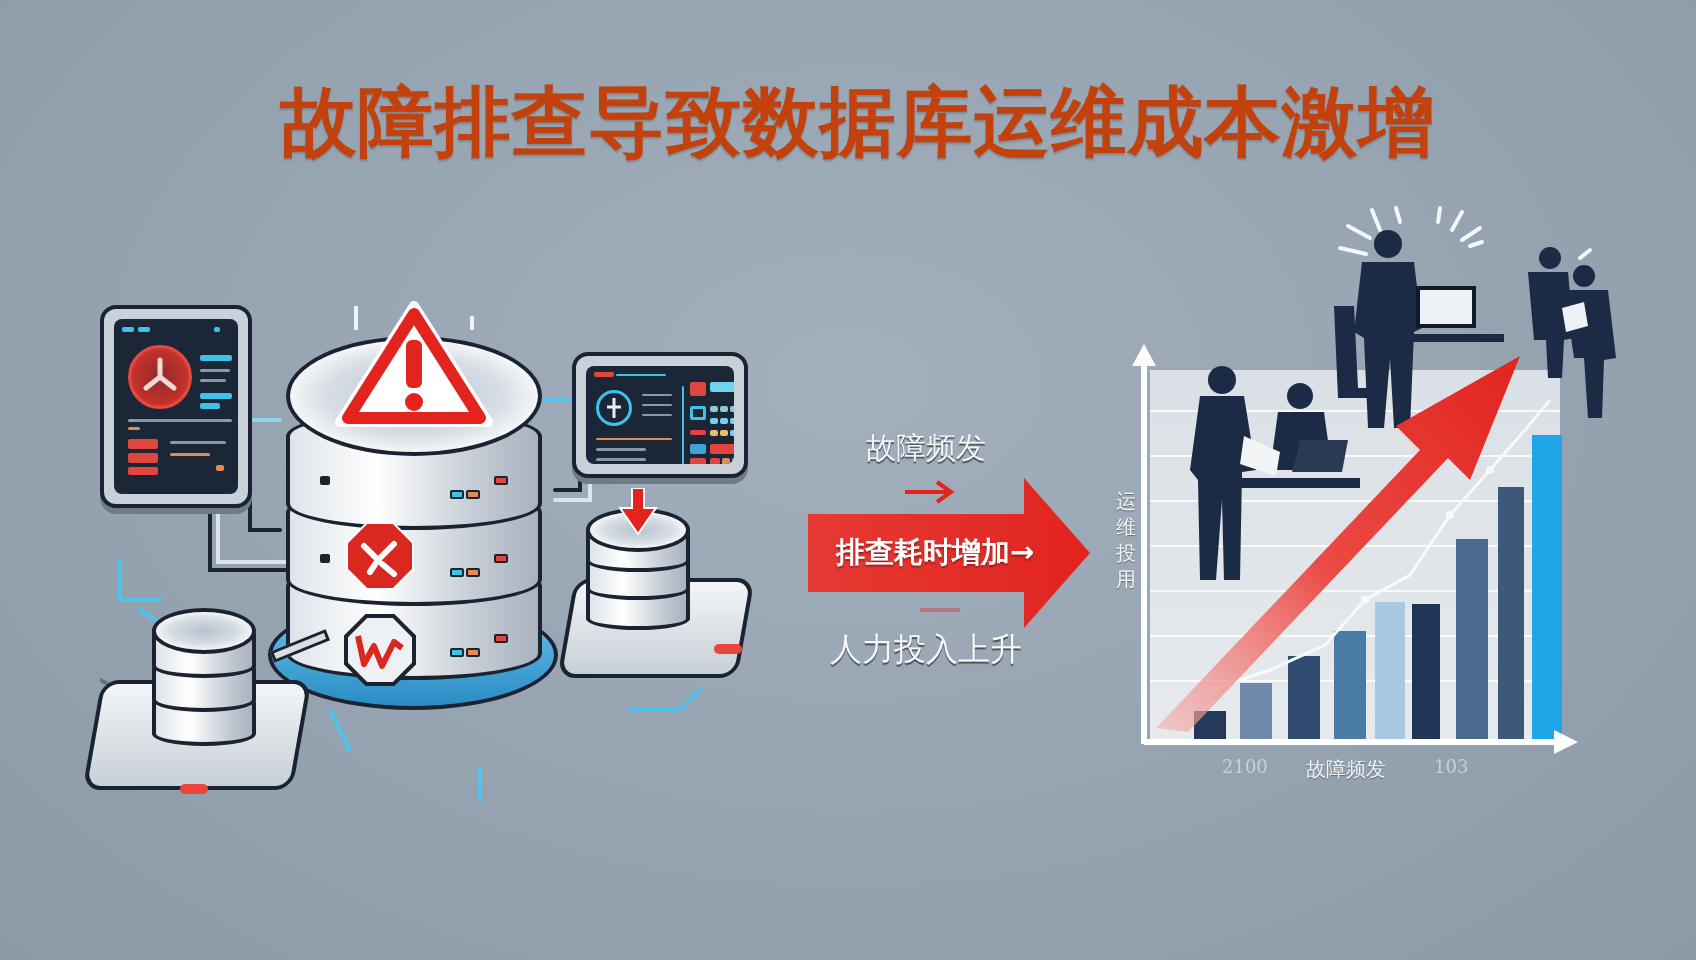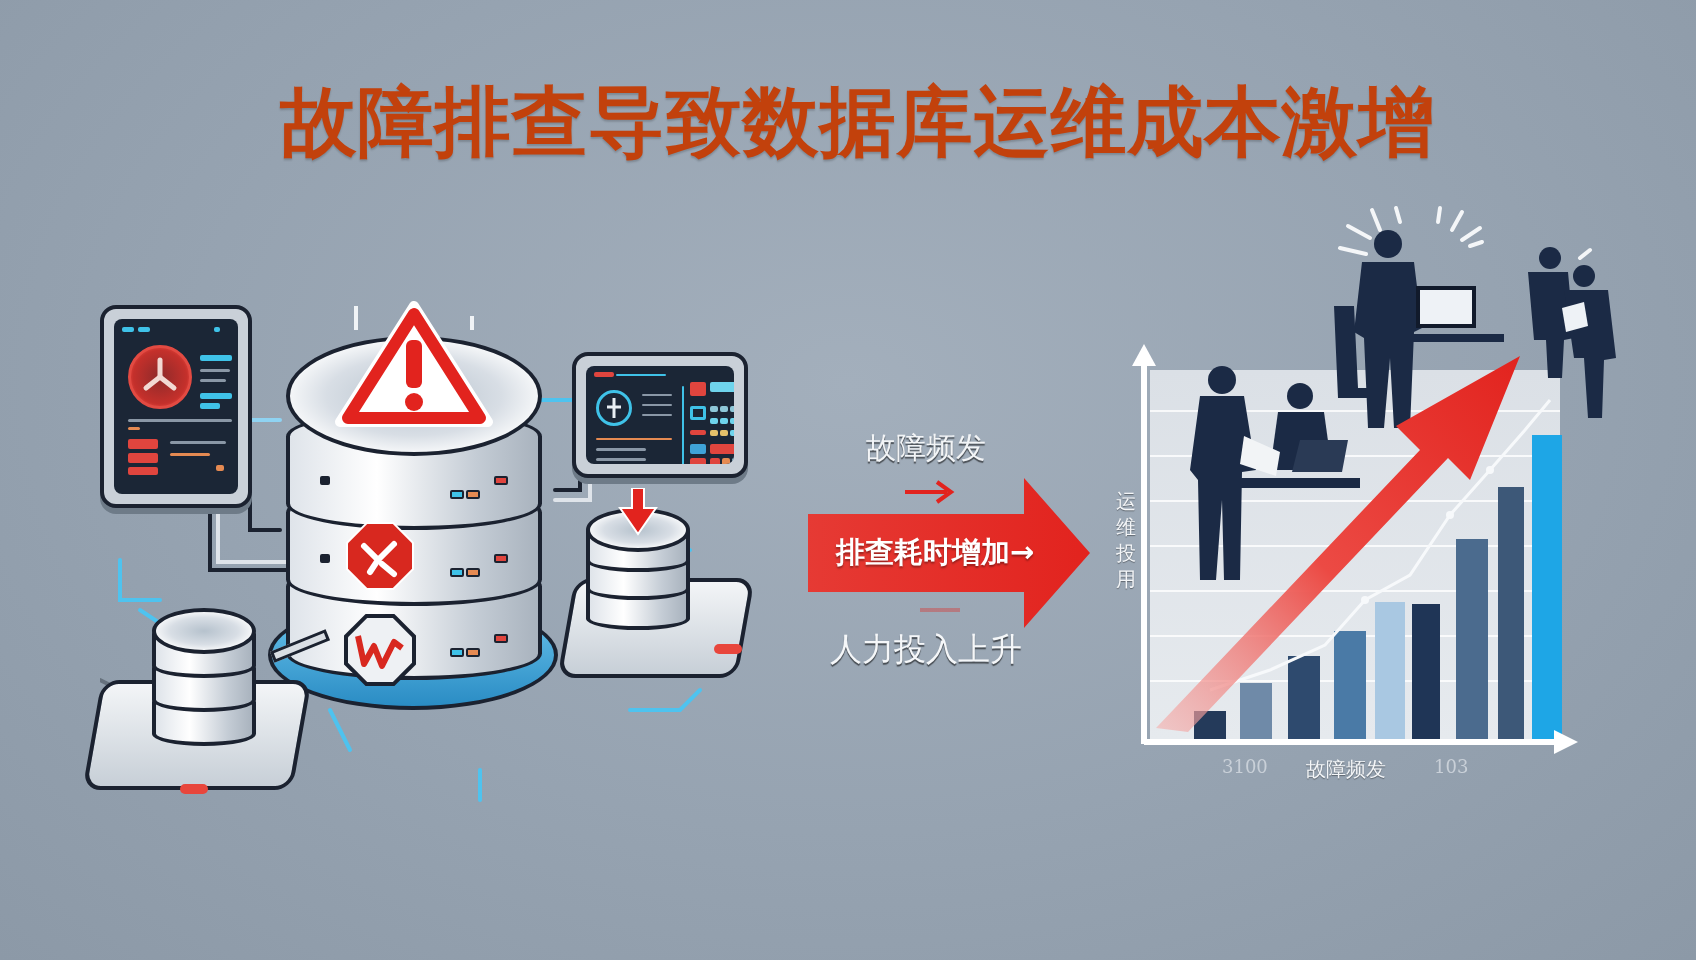--- a/index.html
+++ b/index.html
@@ -329,15 +329,15 @@
 
   <svg class="abs" style="left:1130px;top:340px" width="450" height="420" viewBox="0 0 450 420">
     <line x1="14" y1="20" x2="14" y2="404" stroke="#ffffff" stroke-width="6"></line>
     <polygon points="2,26 14,4 26,26" fill="#ffffff"></polygon>
     <line x1="14" y1="402" x2="430" y2="402" stroke="#ffffff" stroke-width="6"></line>
     <polygon points="424,390 448,402 424,414" fill="#ffffff"></polygon>
   </svg>
 
   <div class="axis-label" style="left:1112px;top:488px;width:24px;line-height:26px;font-size:20px;text-align:right">运维投用</div>
   <div class="axis-label" style="left:1306px;top:756px;font-size:20px">故障频发</div>
-  <div class="axis-label faint" style="left:1222px;top:756px">3100</div>
+  <div class="axis-label faint" style="left:1222px;top:756px">2100</div>
   <div class="axis-label faint" style="left:1434px;top:756px">103</div>
 </div>
 
 </body></html>

